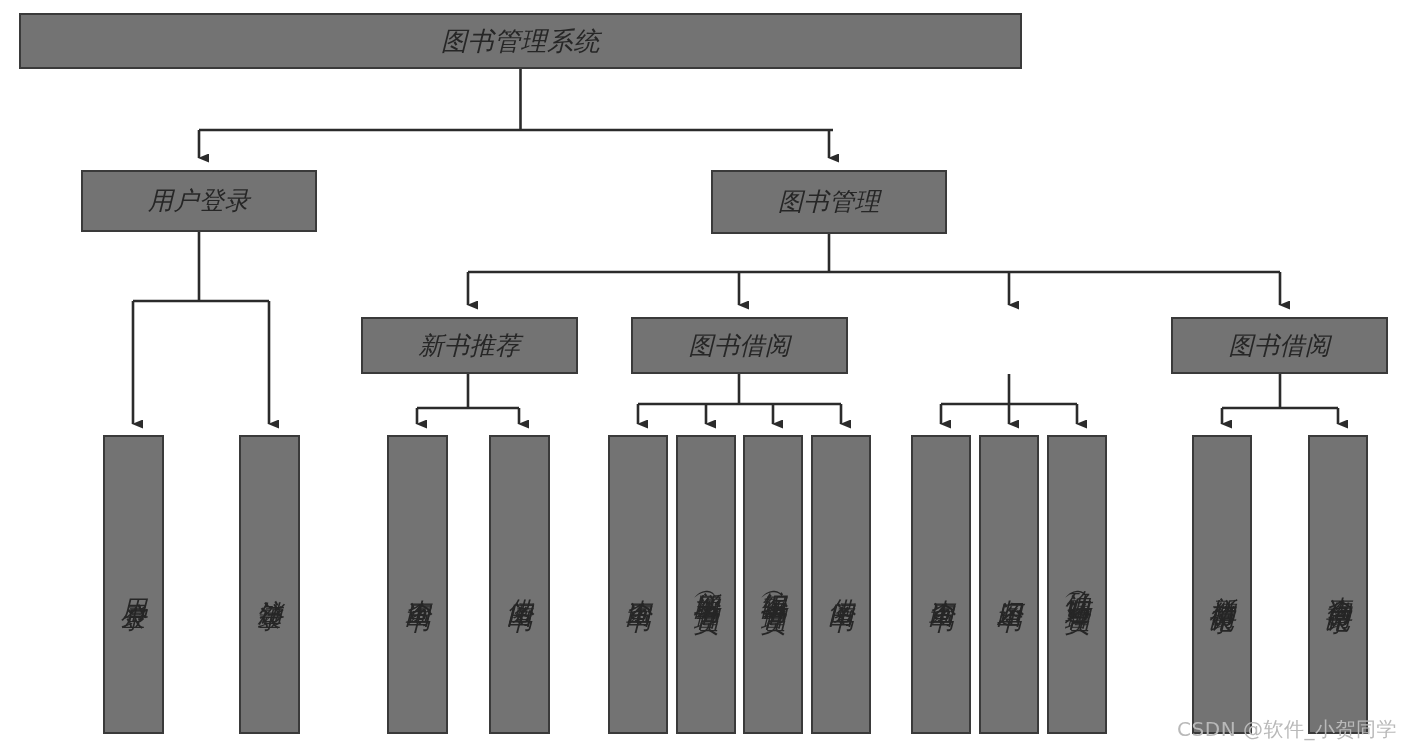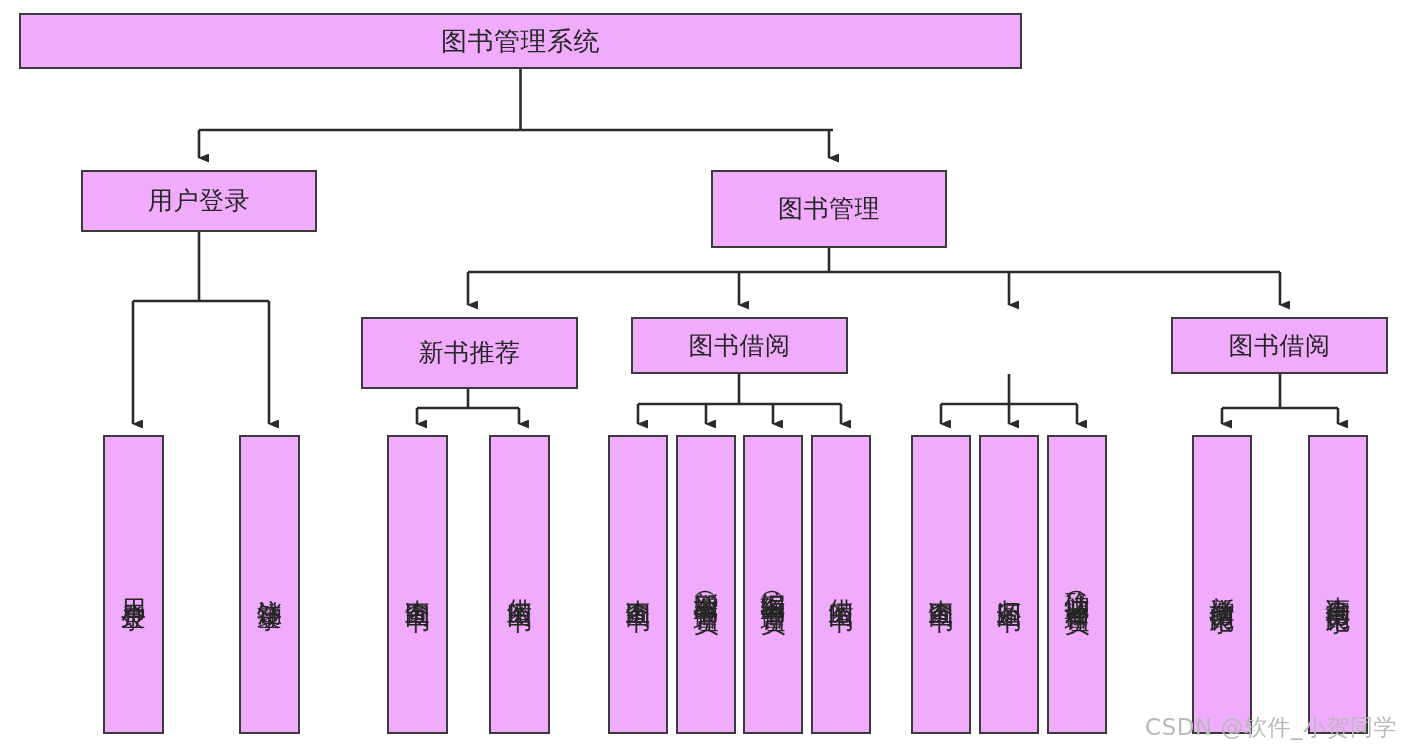--- a/index.html
+++ b/index.html
@@ -22,26 +22,27 @@
     position: absolute;
     left: 0;
     top: 0;
     width: 1405px;
     height: 747px;
   }
   .node {
     position: absolute;
     box-sizing: border-box;
     border: 2.5px solid #3a3a3a;
-    background: #f0abfc;
+    background: #737373;
     display: flex;
     align-items: center;
     justify-content: center;
     color: #262626;
     z-index: 2;
+    font-style: italic;
   }
   .node .label {
     display: block;
     line-height: 1.18;
     white-space: nowrap;
   }
   
   .node.h .label {
     font-size: 25px;
     letter-spacing: 0.5px;
@@ -59,21 +60,21 @@
     text-orientation: upright;
     font-size: 25px;
     line-height: 1.08;
     letter-spacing: 3px;
     max-height: 100%;
   }
   #watermark {
     position: absolute;
     right: 8px;
     bottom: 4px;
-    font-size: 23px;
+    font-size: 20px;
     color: #b9b9b9;
     letter-spacing: 0.5px;
     z-index: 5;
     white-space: nowrap;
     font-family: "DejaVu Sans", "Liberation Sans", sans-serif;
   }
 </style>
 </head>
 <body>
 
@@ -129,25 +130,25 @@
     </g>
   </svg>
 
   <div class="node h" id="node-root" style="left:19px; top:13px; width:1003px; height:56px;">
     <span class="label">图书管理系统</span>
   </div>
 
   <div class="node h" style="left:81px; top:170px; width:236px; height:62px;">
     <span class="label">用户登录</span>
   </div>
-  <div class="node h" style="left:711px; top:170px; width:236px; height:78px;">
+  <div class="node h" style="left:711px; top:170px; width:236px; height:64px;">
     <span class="label">图书管理</span>
   </div>
 
-  <div class="node h" style="left:361px; top:317px; width:217px; height:72px;">
+  <div class="node h" style="left:361px; top:317px; width:217px; height:57px;">
     <span class="label">新书推荐</span>
   </div>
   <div class="node h" style="left:631px; top:317px; width:217px; height:57px;">
     <span class="label">图书借阅</span>
   </div>
   <div class="node h" style="left:1171px; top:317px; width:217px; height:57px;">
     <span class="label">图书借阅</span>
   </div>
 
   <div class="node v" style="left:103px; top:435px; width:61px; height:299px;">

